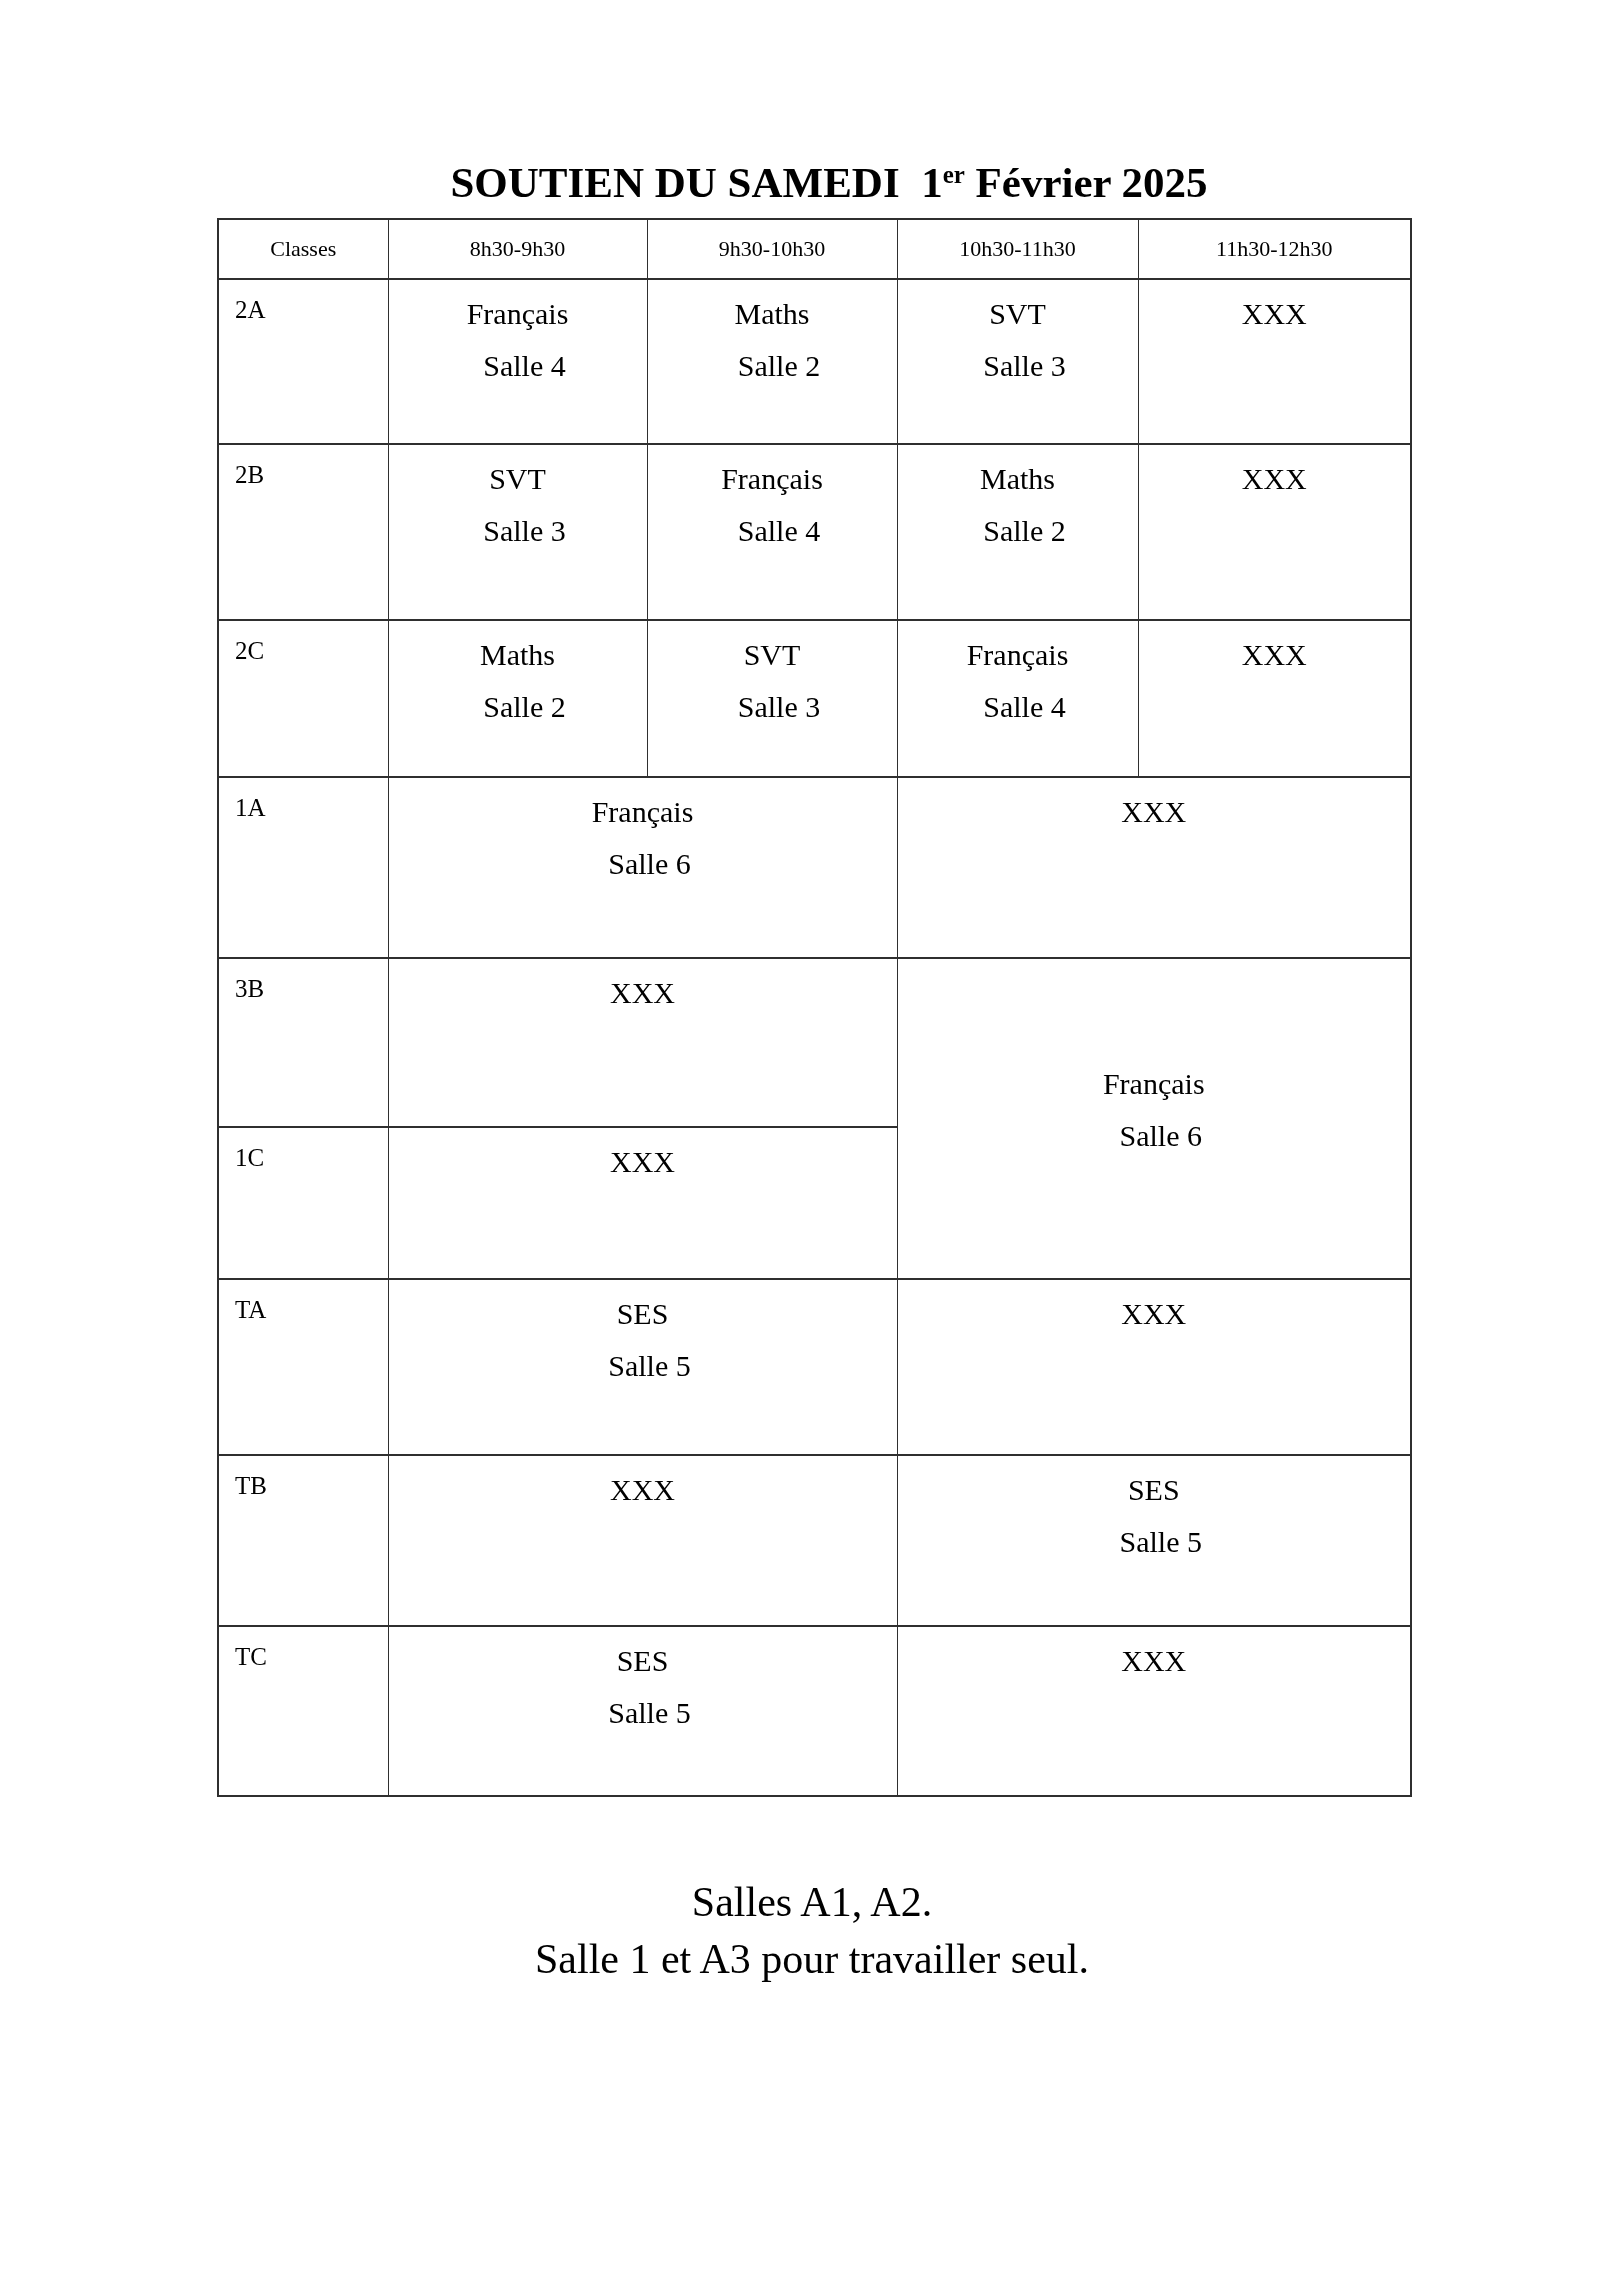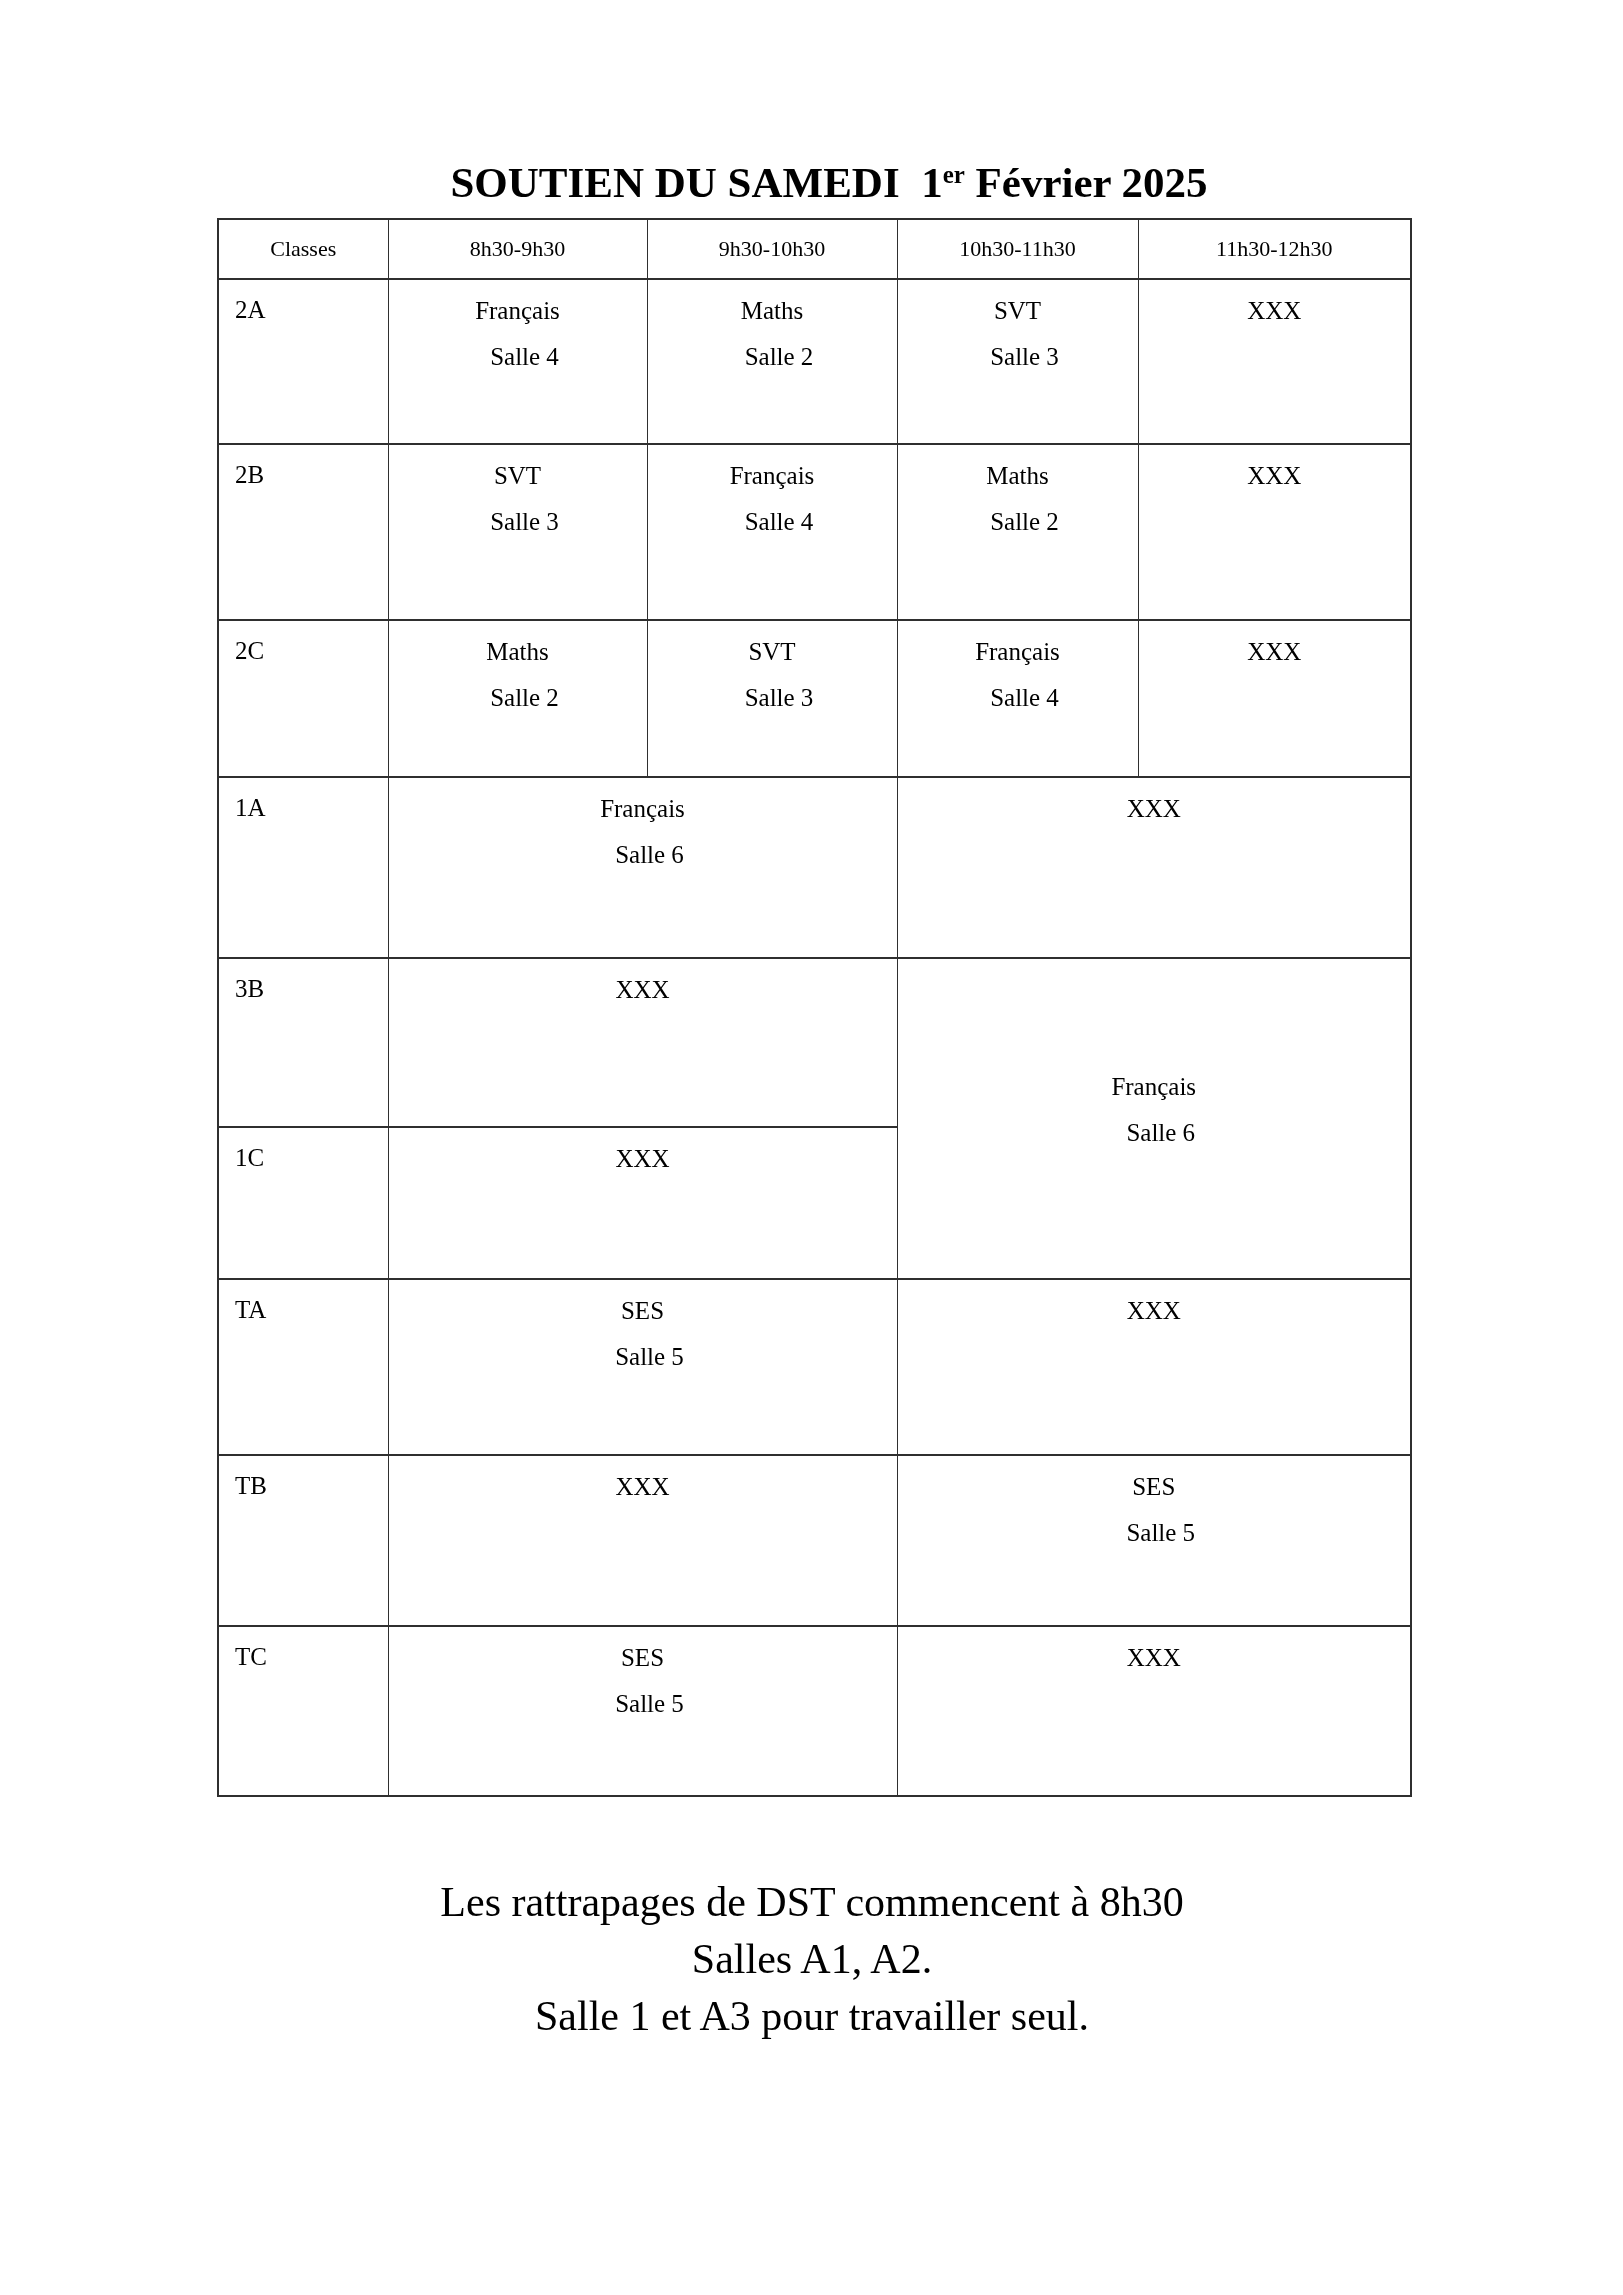--- a/index.html
+++ b/index.html
@@ -56,21 +56,21 @@
     padding-top: 5.6px;
   }
   td.rowlabel {
     font-size: 25px;
     text-align: left;
     vertical-align: top;
     padding: 2.8px 0 0 8.3px;
     margin-left: 42px;
   }
   td.cell {
-    font-size: 25px;
+    font-size: 30px;
     text-align: center;
     vertical-align: top;
     padding-top: 8.3px;
     line-height: 1.22;
   }
   td.cell .room { margin-top: 15.3px; margin-left: 14px; }
   td.cell.vmid { vertical-align: middle; padding-top: 0; }
   .footer {
     position: absolute;
     top: 1874px;
@@ -223,19 +223,18 @@
         </td>
         <td class="cell" colspan="2">
           <div class="subj">XXX</div>
         </td>
       </tr>
 
     </tbody>
   </table>
 
   <div class="footer">
-    <div>Les rattrapages de DST commencent à 8h30</div>
     <div>Salles A1, A2.</div>
     <div>Salle 1 et A3 pour travailler seul.</div>
   </div>
 
 </div>
 
 
 </body></html>

